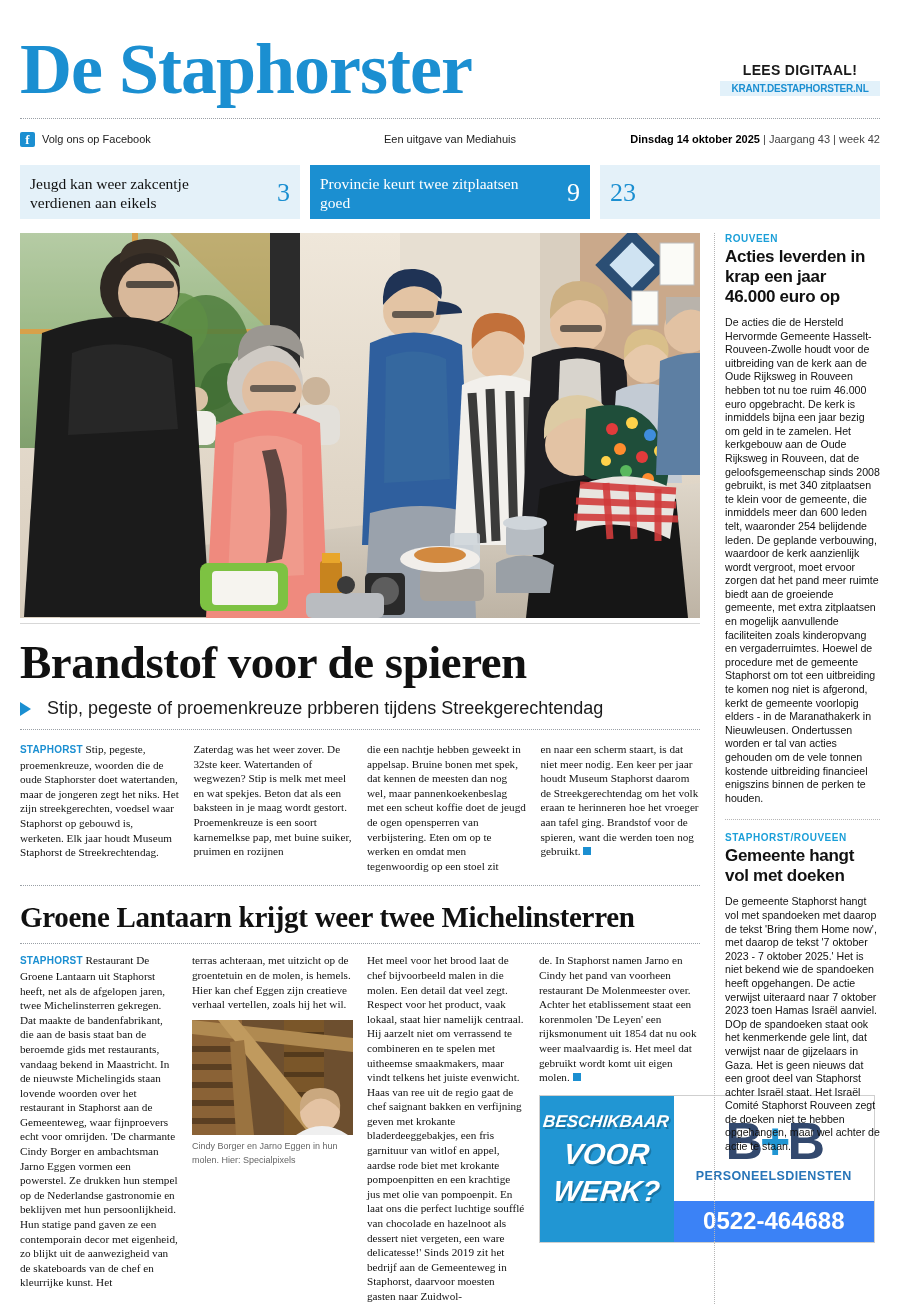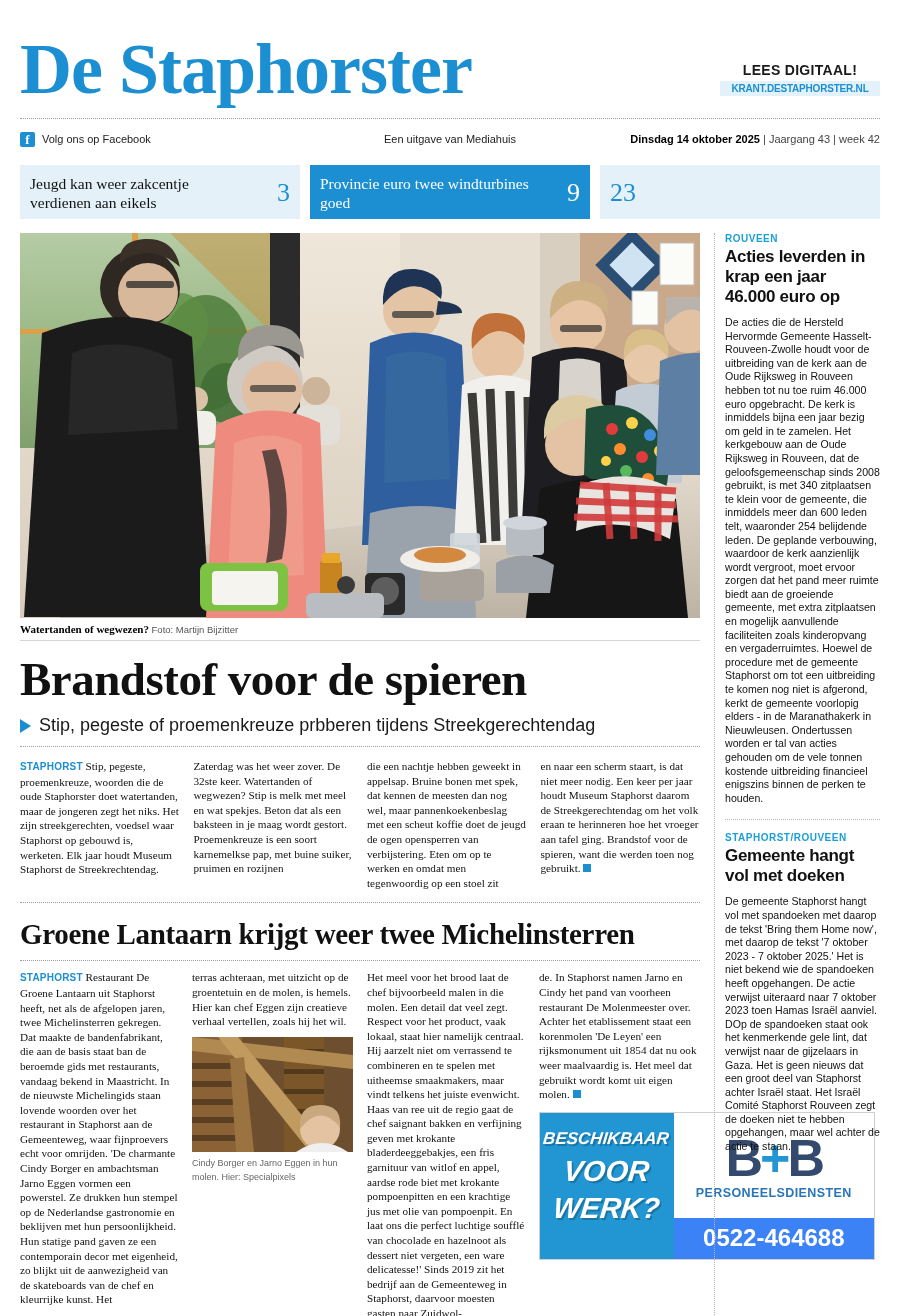--- a/index.html
+++ b/index.html
@@ -87,21 +87,21 @@
   }
   .caption b { color: #000; font-family: "Liberation Serif", serif; font-size: 11px; }
 
   .headline-1 {
     font-family: "Liberation Serif", serif; font-weight: bold;
     font-size: 47px; line-height: 52px; color: #111; margin-top: 12px;
     letter-spacing: -.5px;
   }
   .subhead {
     font-family: "Liberation Sans", sans-serif; font-size: 18px;
-    color: #1a1a1a; margin-top: 10px; display: flex; align-items: center; gap: 8px;
+    color: #1a1a1a; margin-top: 10px; display: flex; align-items: center; gap: 16px;
   }
   .tri {
     width: 0; height: 0; border-left: 11px solid #1b8fd1;
     border-top: 7px solid transparent; border-bottom: 7px solid transparent;
   }
 
   .cols4 {
     margin-top: 12px; display: flex; gap: 14px;
   }
   .cols4 > div { width: 161px; }
@@ -208,21 +208,21 @@
       <b>Dinsdag 14 oktober 2025</b><span> | Jaargang 43 | week 42</span>
     </div>
   </div>
 
   <div class="teasers">
     <div class="teaser light">
       <div class="teaser-text">Jeugd kan weer zakcentje verdienen aan eikels</div>
       <div class="teaser-num">3</div>
     </div>
     <div class="teaser dark">
-      <div class="teaser-text">Provincie euro twee windturbines goed</div>
+      <div class="teaser-text">Provincie keurt twee zitplaatsen goed</div>
       <div class="teaser-num">9</div>
     </div>
     <div class="teaser light">
       <div class="teaser-num">23</div>
     </div>
   </div>
 
   <div class="body-grid">
 
     <div class="col-main">
@@ -345,23 +345,20 @@
           <rect x="430" y="300" width="30" height="46" rx="3" fill="#cfd6dc" opacity=".9"></rect>
           <rect x="400" y="336" width="64" height="32" rx="6" fill="#a8a29a"></rect>
           <ellipse cx="420" cy="326" rx="40" ry="13" fill="#f1eeea"></ellipse>
           <ellipse cx="420" cy="322" rx="26" ry="8" fill="#d2893f"></ellipse>
           <rect x="486" y="292" width="38" height="30" rx="4" fill="#b6bcc2"></rect>
           <ellipse cx="505" cy="290" rx="22" ry="7" fill="#cfd5da"></ellipse>
           <path d="M476 330 q30 -16 58 2 l-4 28 l-54 0Z" fill="#9aa0a6"></path>
         </svg>
       </div>
 
-      <div class="caption">
-        <b>Watertanden of wegwezen?</b><span> Foto: Martijn Bijzitter</span>
-      </div>
 
       <div class="rule-solid" style="margin-top:5px"></div>
 
       <h1 class="headline-1">Brandstof voor de spieren</h1>
 
       <div class="subhead">
         <span class="tri"></span>
         <span>Stip, pegeste of proemenkreuze prbberen tijdens Streekgerechtendag</span>
       </div>
 

